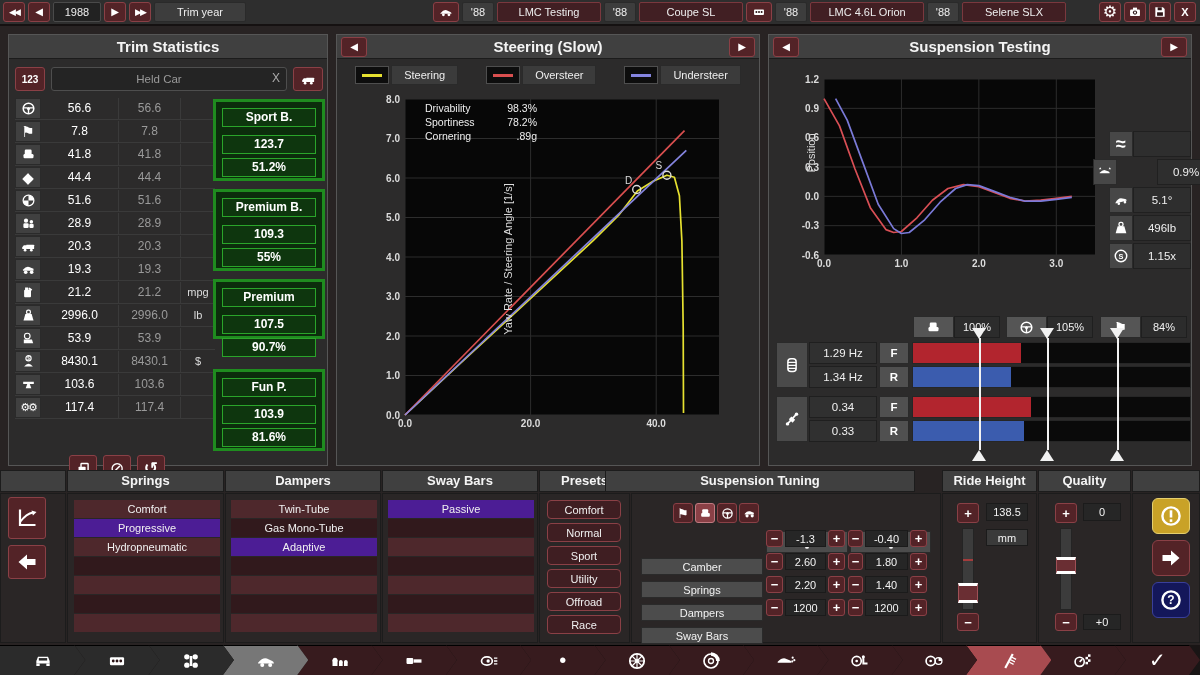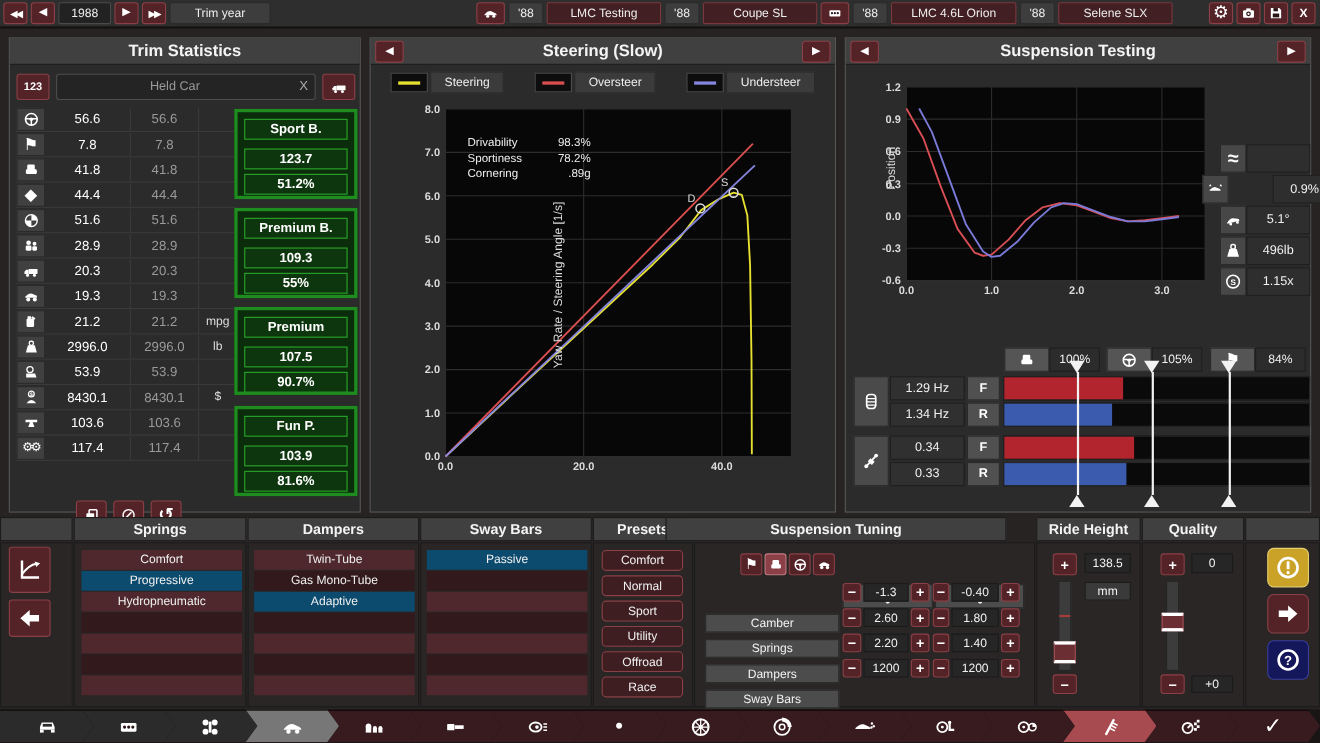--- a/index.html
+++ b/index.html
@@ -45,21 +45,21 @@
   .bfr{position:absolute;height:22px;width:30px;background:#505050;border:1px solid #2a2a2a;display:flex;align-items:center;justify-content:center;font-size:11.5px;font-weight:bold;color:#fff;}
   .btrack{position:absolute;height:22px;background:#0a0a0a;border:1px solid #262626;}
   .bfill{height:100%;}
   .vsl{position:absolute;width:2px;background:#f2f2f2;}
   .tri{position:absolute;width:0;height:0;border-left:7px solid transparent;border-right:7px solid transparent;}
   
   .bhead{position:absolute;top:470px;height:22px;background:#404040;border:1px solid #1c1c1c;color:#f4f4f4;font-size:13px;font-weight:bold;text-align:center;line-height:20px;}
   .bcol{position:absolute;top:493px;height:150px;background:#2a2626;border:1px solid #1c1c1c;}
   .list{position:absolute;}
   .li{height:18px;margin-bottom:1px;display:flex;align-items:center;justify-content:center;font-size:11px;color:#f0f0f0;}
-  .li.odd{background:#4e282c;} .li.even{background:#31191c;} .li.sel{background:#0c4a6e;}
+  .li.odd{background:#4e282c;} .li.even{background:#31191c;} .li.sel{background:#4c1d95;}
   .pbtn{position:absolute;width:74px;height:19px;background:#3f1e22;border:1px solid #8a4046;border-radius:4px;font-size:11px;color:#f0f0f0;display:flex;align-items:center;justify-content:center;}
   .tunlab{position:absolute;height:17px;background:#4c4c4c;border:1px solid #2a2a2a;font-size:11px;color:#f2f2f2;display:flex;align-items:center;justify-content:center;margin-top:28px;}
   .tunval{position:absolute;height:17px;background:#262626;border:1px solid #1b1b1b;font-size:11px;color:#f2f2f2;display:flex;align-items:center;justify-content:center;}
   .pm{position:absolute;width:17px;height:17px;font-weight:bold;font-size:13px;line-height:1;}
   .vtrack{position:absolute;width:12px;background:#3c3c3c;border:1px solid #242424;}
   .vhandle{position:absolute;width:20px;background:#6a2e33;border:1px solid #a05056;border-top:3px solid #fff;border-bottom:3px solid #fff;}
   
   .tabbar{position:absolute;left:0;top:645px;width:1200px;height:30px;background:#191515;display:flex;}
   .tab{height:30px;display:flex;align-items:center;justify-content:center;color:#fff;position:relative;
        clip-path:polygon(0 0, calc(100% - 11px) 0, 100% 50%, calc(100% - 11px) 100%, 0 100%, 11px 50%);}
@@ -338,21 +338,21 @@
         <div class="gbox" style="top:64px;height:82px;">
     <div class="ginner" style="margin-top:2px;">Sport B.</div>
     <div class="ginner" style="margin-top:8px;">123.7</div>
     <div class="ginner" style="margin-top:4px;">51.2%</div>
   </div>
         <div class="gbox" style="top:154px;height:82px;">
     <div class="ginner" style="margin-top:2px;">Premium B.</div>
     <div class="ginner" style="margin-top:8px;">109.3</div>
     <div class="ginner" style="margin-top:4px;">55%</div>
   </div>
-        <div class="gbox" style="top:244px;height:80px;">
+        <div class="gbox" style="top:244px;height:60px;">
     <div class="ginner" style="margin-top:2px;">Premium</div>
     <div class="ginner" style="margin-top:8px;">107.5</div>
     <div class="ginner" style="margin-top:4px;">90.7%</div>
   </div>
         <div class="gbox" style="top:334px;height:82px;">
     <div class="ginner" style="margin-top:2px;">Fun P.</div>
     <div class="ginner" style="margin-top:8px;">103.9</div>
     <div class="ginner" style="margin-top:4px;">81.6%</div>
   </div>
       </div>
@@ -414,21 +414,21 @@
         <line x1="295.20000000000005" x2="295.20000000000005" y1="6" y2="322" stroke="#2d2d2d"></line>
         <text class="tick" x="295.20000000000005" y="334" text-anchor="middle" font-weight="bold">40.0</text>
         <polyline fill="none" stroke="#e6e130" stroke-width="1.7" stroke-linejoin="round" points="44.0,322.0 106.8,263.5 169.6,205.5 232.4,147.4 257.5,122.5 276.4,98.0 292.1,88.2 305.9,82.2 313.4,84.2 318.4,102.8 320.9,148.2 322.2,235.1 322.5,320.0"></polyline>
         <polyline fill="none" stroke="#d94f4f" stroke-width="1.7" stroke-linejoin="round" points="44.0,322.0 323.5,37.6"></polyline>
         <polyline fill="none" stroke="#8585e0" stroke-width="1.7" stroke-linejoin="round" points="44.0,322.0 325.3,57.3"></polyline>
         <circle cx="275.7" cy="96.5" r="4" fill="none" stroke="#ddd" stroke-width="1.4"></circle>
         <text class="tick" x="267.7" y="90.5" text-anchor="middle">D</text>
         <circle cx="305.9" cy="82.2" r="4" fill="none" stroke="#ddd" stroke-width="1.4"></circle>
         <text class="tick" x="297.9" y="76.2" text-anchor="middle">S</text>
       </svg>
-    <div id="steer-overlay" class="abs" style="left:88px;top:88px;width:112px;">
+    <div id="steer-overlay" class="abs" style="left:88px;top:66px;width:112px;">
         <div class="ovrow">
           <span>Drivability</span>
           <span>98.3%</span>
         </div>
         <div class="ovrow">
           <span>Sportiness</span>
           <span>78.2%</span>
         </div>
         <div class="ovrow">
           <span>Cornering</span>

